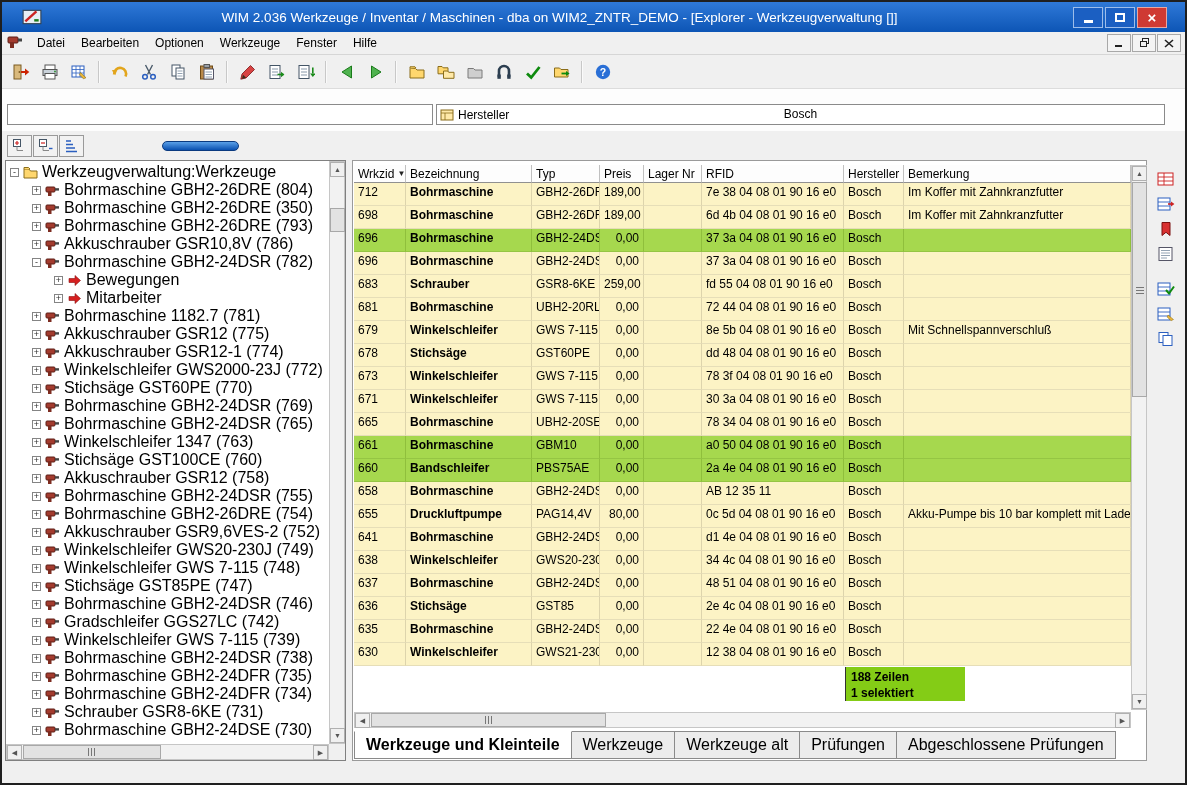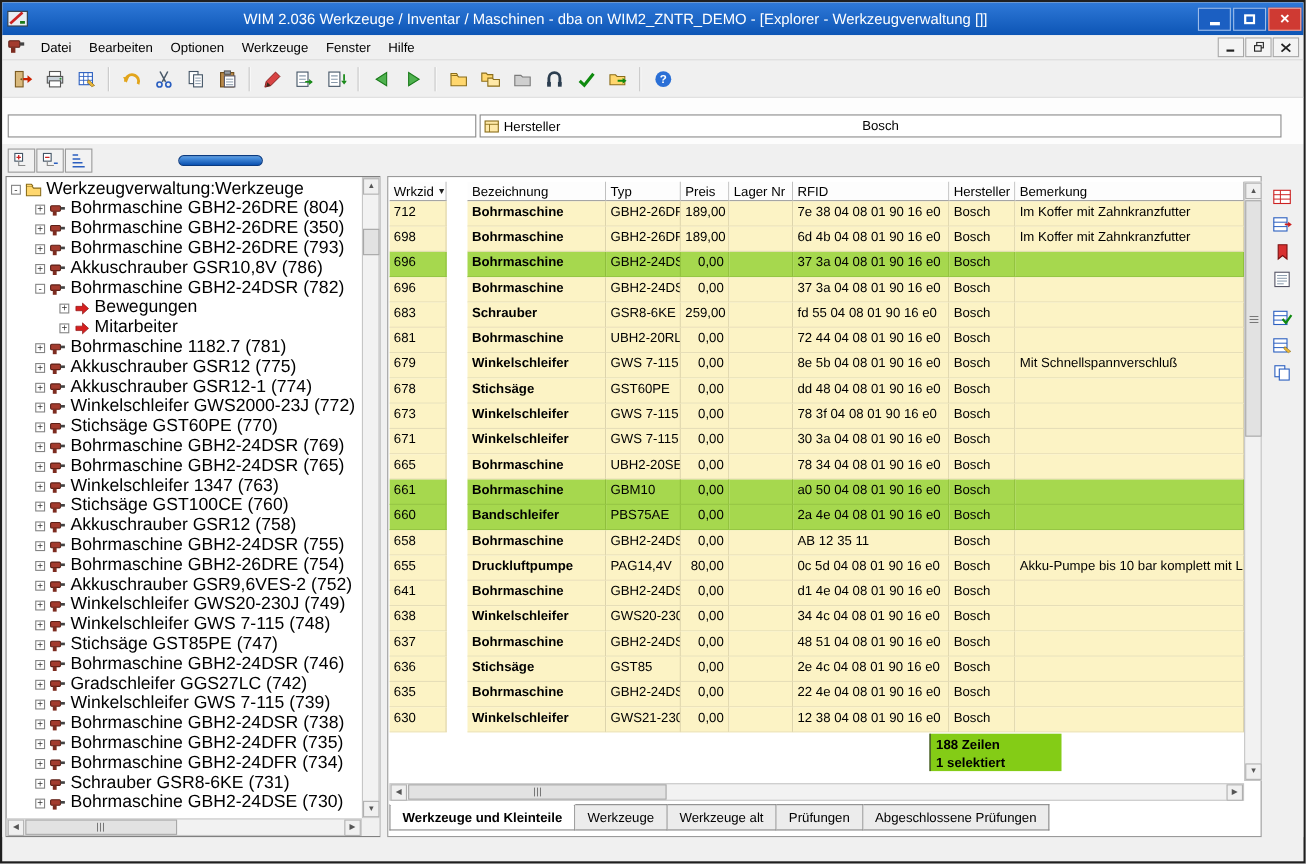--- a/index.html
+++ b/index.html
@@ -1,21 +1,21 @@
 <!DOCTYPE html>
 <html><head>
 <meta charset="utf-8">
 <style>
   * { margin:0; padding:0; box-sizing:border-box; }
   html,body { background:#777; }
   body { font-family:"Liberation Sans","DejaVu Sans",sans-serif; font-size:12px; color:#000; }
   .window { position:relative; width:1187px; height:785px; background:#f0f0f0; border:2px solid #1f1f1f; overflow:hidden; }
 
   
-  .titlebar { position:absolute; top:0; left:0; right:0; height:30px; background:linear-gradient(#2f79d8,#0d55b5); display:flex; align-items:center; padding:0 0; }
+  .titlebar { position:absolute; top:0; left:0; right:0; height:30px; background:linear-gradient(#2f79d8,#0d55b5); display:flex; align-items:center; padding:0 16px; }
   .titlebar .appicon { width:20px; height:18px; margin:0 4px; flex:0 0 auto; }
   .titlebar .title { flex:1; text-align:center; color:#fff; font-size:13.5px; white-space:nowrap; overflow:hidden; }
   .winbtns { display:flex; gap:2px; margin-right:2px; }
   .wbtn { width:30px; height:21px; display:flex; align-items:center; justify-content:center; border:1px solid #9dbdea; background:#1b5fc2; cursor:default; }
   .wbtn.close { background:#cf3a33; border-color:#e8a8a2; }
   .minglyph { width:9px; height:3px; background:#fff; margin-top:8px; }
   .maxglyph { width:10px; height:9px; border:2px solid #fff; }
   .xglyph { color:#fff; font-size:15px; font-weight:bold; line-height:1; }
 
   
@@ -68,31 +68,31 @@
 
   
   .tablepanel { position:absolute; left:350px; top:0; width:795px; height:601px; background:#fff; border:1px solid #9a9a9a; }
   .gridviewport { position:absolute; left:1px; top:4px; width:777px; height:501px; overflow:hidden; background:#fff; }
   .ghead { display:flex; height:18px; }
   .hcell { background:#fdfdfd; border-right:1px solid #c0c0c0; border-bottom:1px solid #909090; padding:1px 4px; white-space:nowrap; overflow:hidden; font-size:12px; display:flex; align-items:center; gap:3px; }
   .sortmark { font-size:8px; color:#222; }
   .grow { display:flex; height:23px; }
   .gcell { background:#fcf3c5; border-right:1px solid #ddd4ac; border-bottom:1px solid #e6deb8; padding:2px 4px; font-size:12px; white-space:nowrap; overflow:hidden; }
   .grow.hl .gcell { background:#a6d84e; border-right-color:#8fbf3c; border-bottom-color:#95c544; }
-  .c0 { width:52px; } .c1 { width:126px; font-weight:bold;margin-left:19px; } .c2 { width:68px; }
+  .c0 { width:52px; } .c1 { width:126px; font-weight:bold; } .c2 { width:68px; }
   .c3 { width:44px; text-align:right; } .c4 { width:58px; } .c5 { width:142px; }
   .c6 { width:60px; } .c7 { flex:1; }
   .ghead .c1 { font-weight:normal; }
   .gridfooter { position:absolute; left:492px; top:506px; border-left:1px solid #333; padding:2px 0 0 5px; font-weight:bold; line-height:16px; background:#84cc16; min-width:120px; }
   .tbl-vscroll { left:778px; top:4px; width:16px; height:545px; }
   .tbl-hscroll { left:1px; top:551px; width:777px; height:16px; }
 
   
   .tabsbar { position:absolute; left:1px; top:570px; display:flex; align-items:flex-start; }
-  .tab { padding:4px 11px 4px; border:1px solid #8a8a8a; border-left-width:0; background:#ececec; font-size:12px; white-space:nowrap; cursor:default; }
+  .tab { padding:4px 11px 4px; border:1px solid #8a8a8a; border-left-width:0; background:#ececec; font-size:16px; white-space:nowrap; cursor:default; }
   .tab:first-child { border-left-width:1px; }
   .tab.active { background:#fff; font-weight:bold; border-top-color:#fff; }
 
   
   .sidestrip { position:absolute; left:1148px; top:0; width:33px; height:601px; }
   .sidebtn { position:absolute; left:2px; width:28px; height:21px; border:1px solid transparent; background:transparent; display:flex; align-items:center; justify-content:center; }
 
   
   .statusbar { position:absolute; left:0; right:0; top:759px; height:22px; background:#f0f0f0; border-top:1px solid #c8c8c8; display:flex; align-items:center; padding-left:6px; font-size:12px; }
 </style>

